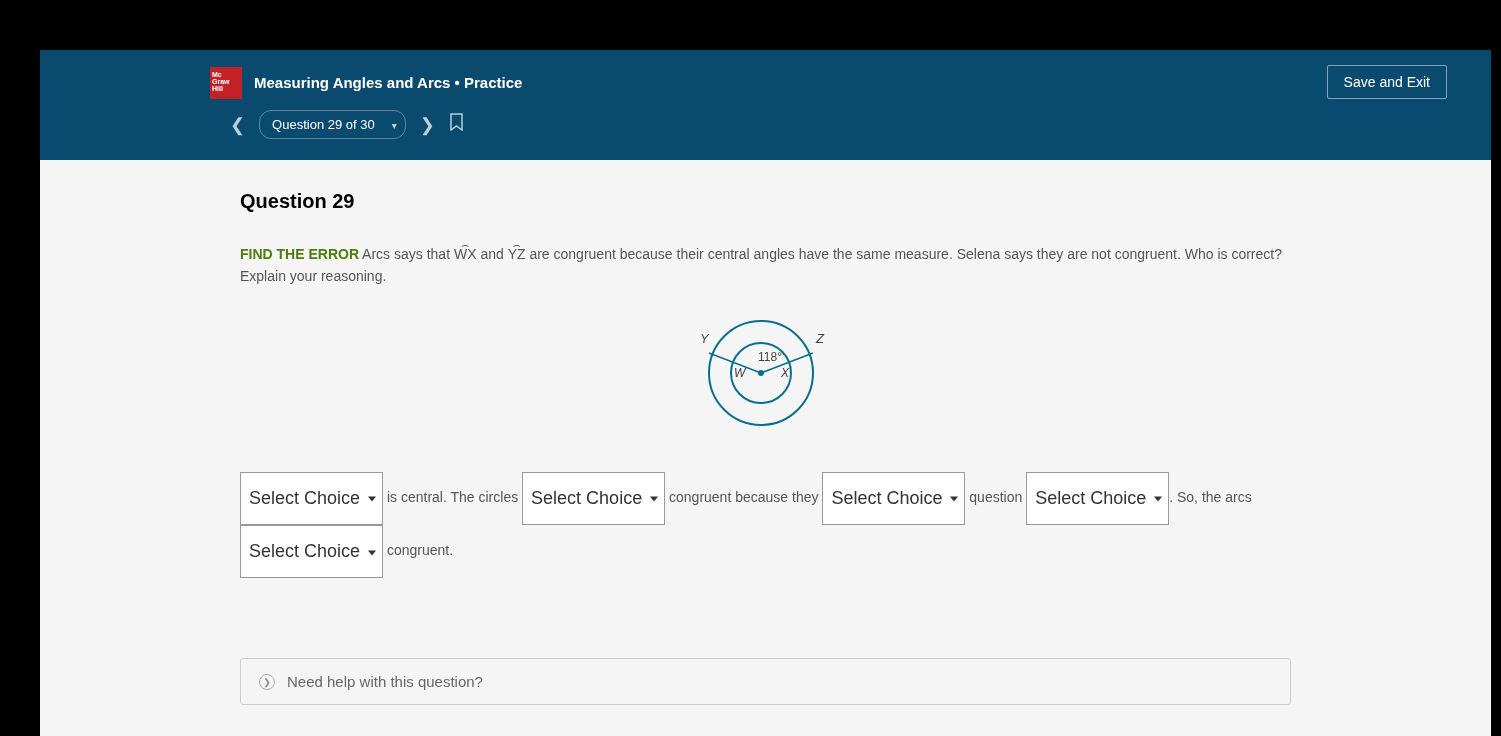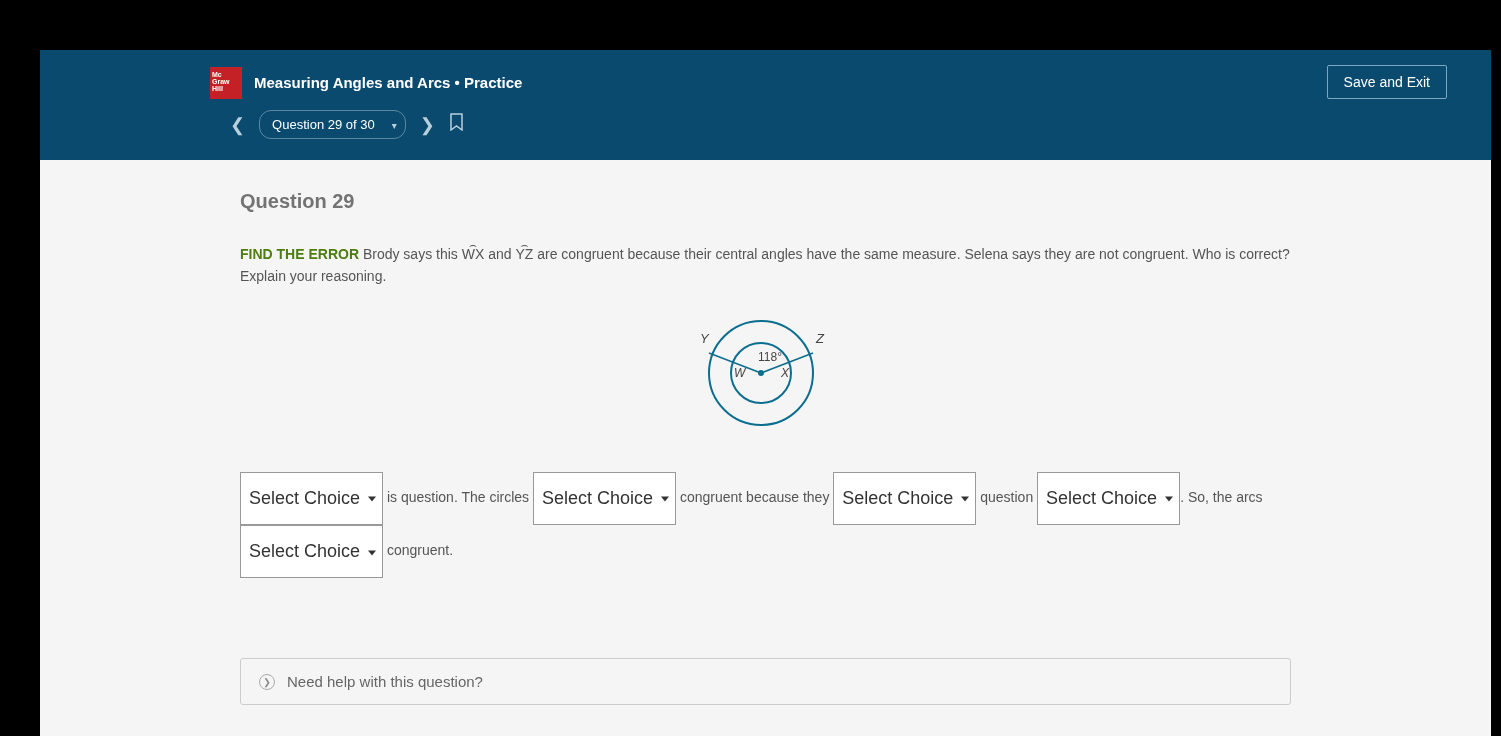--- a/index.html
+++ b/index.html
@@ -93,21 +93,21 @@
       color: #b8d0dc;
       font-size: 18px;
       cursor: pointer;
     }
     .content-area {
       background: #f5f5f5;
       min-height: 600px;
       padding: 30px 200px 40px 200px;
     }
     .question-heading {
-      color: #737373;
+      color: #000000;
       font-size: 20px;
       font-weight: bold;
       margin-bottom: 30px;
     }
     .prompt {
       color: #555;
       font-size: 14px;
       line-height: 1.6;
       margin-bottom: 20px;
     }
@@ -204,40 +204,40 @@
             <path d="M2 1 h11 v16 l-5.5 -4 l-5.5 4 z" fill="none" stroke="#b8d0dc" stroke-width="1.5"></path>
           </svg>
       </span>
     </div>
   </div>
 
   <div class="content-area">
     <div class="question-heading">Question 29</div>
 
     <div class="prompt">
-      <strong>FIND THE ERROR</strong><span> Brody says this </span><span class="arc-label">WX</span><span> and </span><span class="arc-label">YZ</span><span> are congruent because their central angles have the same measure. Selena says they are not congruent. Who is correct? Explain your reasoning.</span>
+      <strong>FIND THE ERROR</strong><span> Arcs says that </span><span class="arc-label">WX</span><span> and </span><span class="arc-label">YZ</span><span> are congruent because their central angles have the same measure. Selena says they are not congruent. Who is correct? Explain your reasoning.</span>
     </div>
 
     <div class="diagram">
       <svg class="circle-svg" width="140" height="120" viewBox="0 0 140 120">
         <circle cx="65" cy="60" r="52" fill="none" stroke="#0b6e8f" stroke-width="2"></circle>
         <circle cx="65" cy="60" r="30" fill="none" stroke="#0b6e8f" stroke-width="2"></circle>
         <circle cx="65" cy="60" r="3" fill="#0b6e8f"></circle>
         <line x1="65" y1="60" x2="13" y2="40" stroke="#0b6e8f" stroke-width="1.5"></line>
         <line x1="65" y1="60" x2="117" y2="40" stroke="#0b6e8f" stroke-width="1.5"></line>
         <text x="4" y="30" font-size="13" font-style="italic" fill="#444">Y</text>
         <text x="120" y="30" font-size="13" font-style="italic" fill="#444">Z</text>
         <text x="38" y="64" font-size="12" font-style="italic" fill="#444">W</text>
         <text x="85" y="64" font-size="12" font-style="italic" fill="#444">X</text>
         <text x="62" y="48" font-size="12" fill="#444">118°</text>
       </svg>
     </div>
 
     <div class="answer-paragraph">
-      <span class="select-choice">Select Choice</span><span> is question. The circles </span><span class="select-choice">Select Choice</span><span> congruent because they </span><span class="select-choice">Select Choice</span><span> question </span><span class="select-choice">Select Choice</span><span>. So, the arcs </span><br>
+      <span class="select-choice">Select Choice</span><span> is central. The circles </span><span class="select-choice">Select Choice</span><span> congruent because they </span><span class="select-choice">Select Choice</span><span> question </span><span class="select-choice">Select Choice</span><span>. So, the arcs </span><br>
       <span class="select-choice">Select Choice</span><span> congruent.</span>
     </div>
 
     <div class="help-box">
       <span class="help-chevron">❯</span>
       <span>Need help with this question?</span>
     </div>
   </div>
 
 </div>

